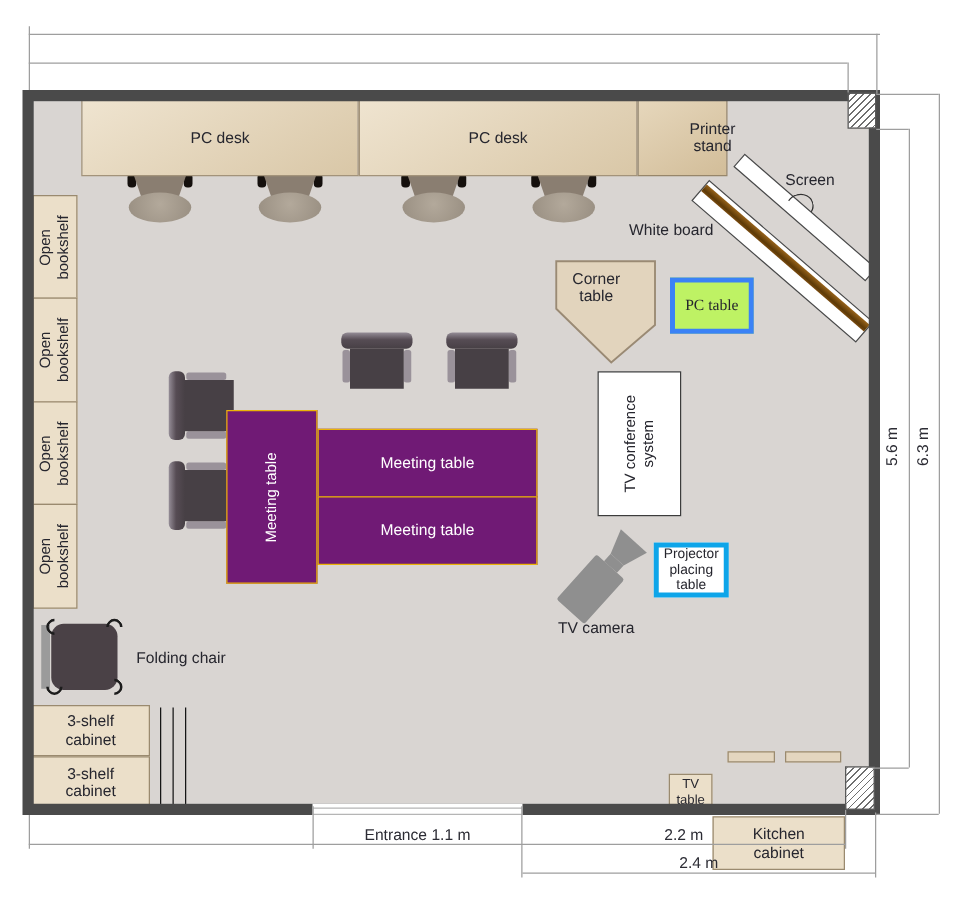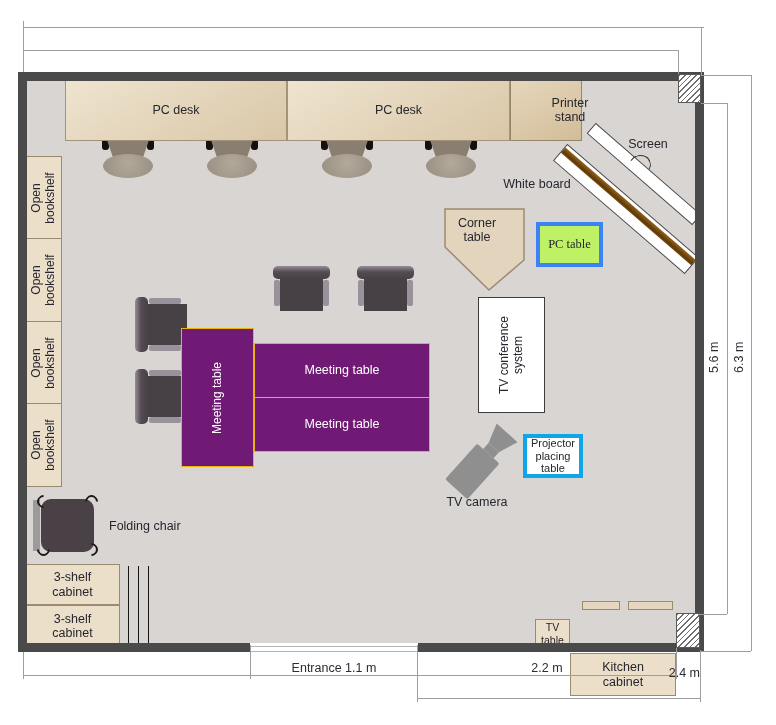--- a/index.html
+++ b/index.html
@@ -90,21 +90,21 @@
 
   <div class="abs dl" style="left:23px;top:675px;width:653px;height:1px;"></div>
   <div class="abs dl" style="left:418px;top:698px;width:282px;height:1px;"></div>
   <div class="abs dl" style="left:23px;top:652px;width:1px;height:27px;"></div>
   <div class="abs dl" style="left:250px;top:645px;width:1px;height:34px;"></div>
   <div class="abs dl" style="left:417px;top:645px;width:1px;height:57px;"></div>
   <div class="abs dl" style="left:676px;top:648px;width:1px;height:31px;"></div>
   <div class="abs dl" style="left:700px;top:650px;width:1px;height:52px;"></div>
   <div class="abs dtext" style="left:250px;top:662px;width:168px;">Entrance 1.1 m</div>
   <div class="abs dtext" style="left:418px;top:662px;width:258px;">2.2 m</div>
-  <div class="abs dtext" style="left:418px;top:667px;width:282px;text-align:right;">2.4 m</div>
+  <div class="abs dtext" style="left:418px;top:684px;width:282px;">2.4 m</div>
 
   <div class="abs wood cc" style="left:65px;top:79px;width:222px;height:62px;">
     <span class="label">PC desk</span>
   </div>
   <div class="abs wood cc" style="left:287px;top:79px;width:223px;height:62px;">
     <span class="label">PC desk</span>
   </div>
   <div class="abs wood2 cc" style="left:510px;top:79px;width:72px;height:62px;">
     <span class="label" style="width:58px;">Printer stand</span>
   </div>

